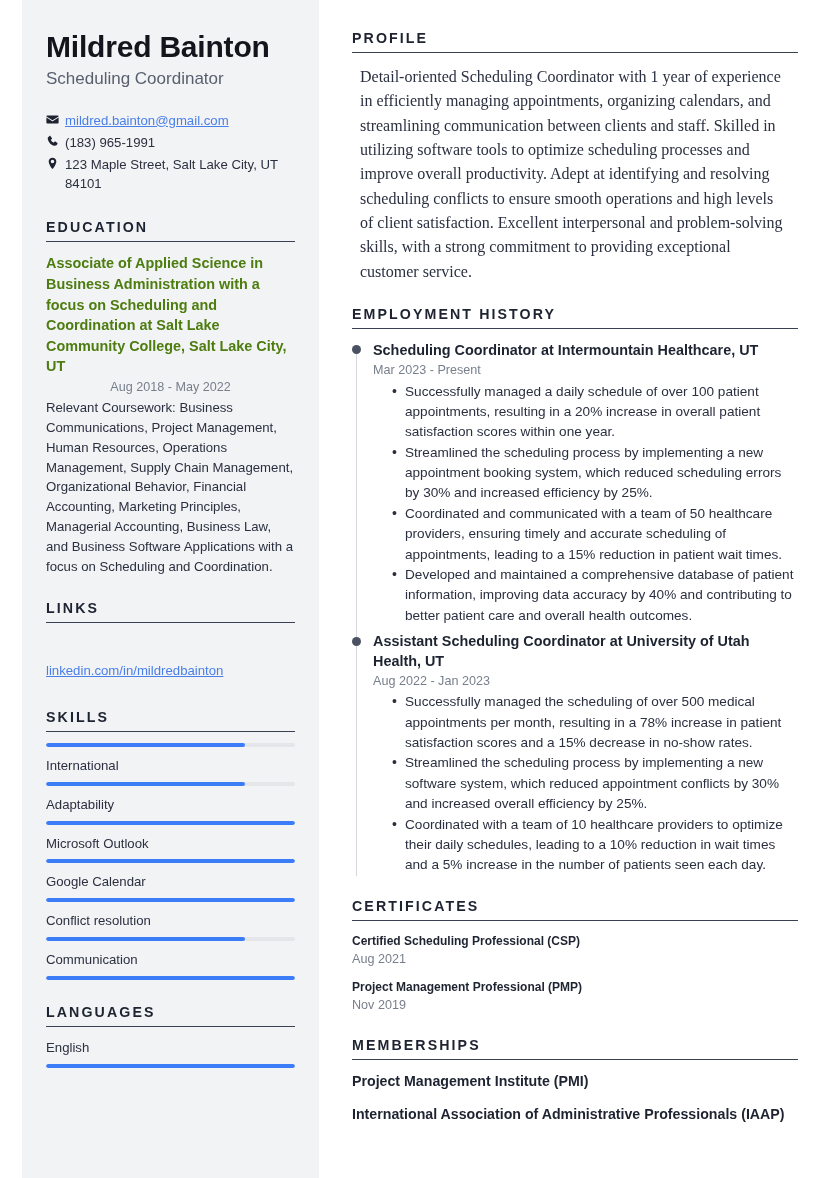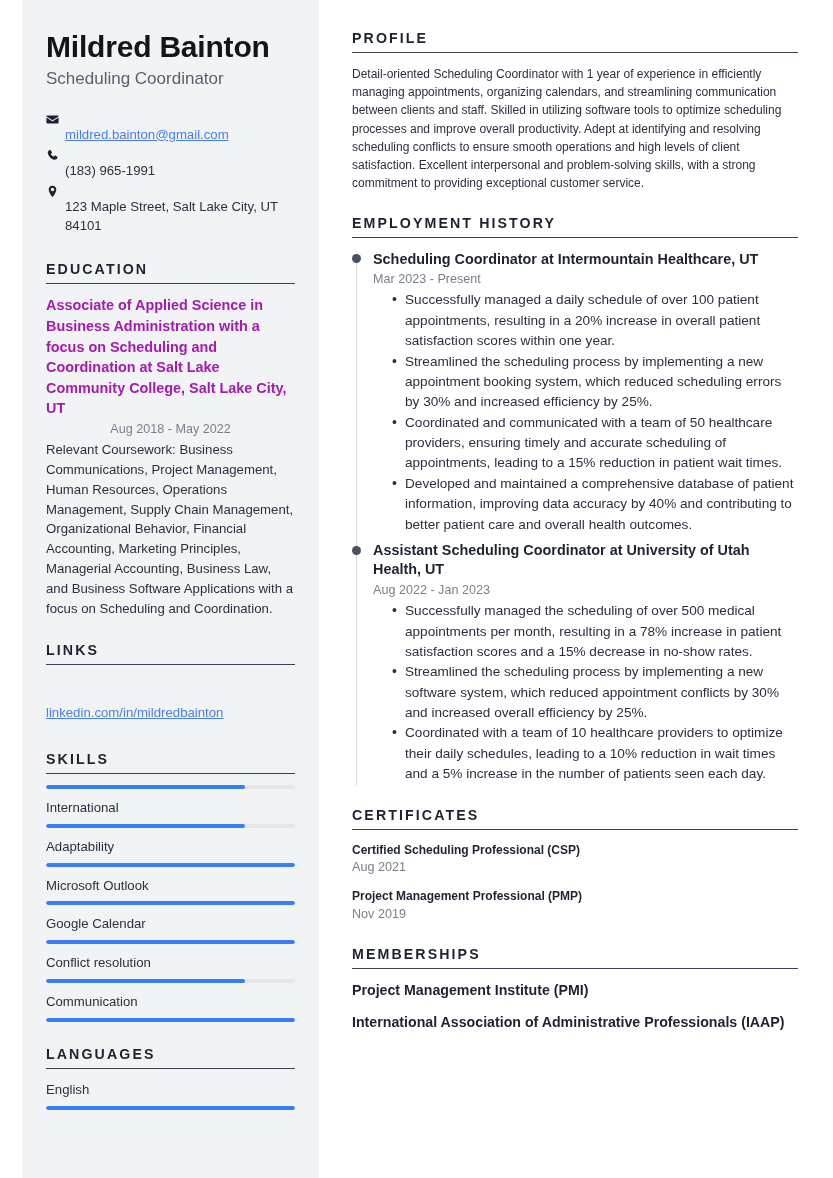--- a/index.html
+++ b/index.html
@@ -58,21 +58,21 @@
   }
   .contact-icon {
     width: 19px;
     min-width: 19px;
     padding-top: 2px;
     color: #1d2330;
     display: flex;
     justify-content: flex-start;
   }
   .contact-icon svg { display: block; }
-  .contact-text { flex: 1; margin-top: 14px; }
+  .contact-text { flex: 1; }
   a.link, .link {
     color: #4a7fe8;
     text-decoration: underline;
     word-break: break-word;
   }
 
   .section { margin-bottom: 24px; }
   .sec-head {
     font-size: 14.2px;
     font-weight: bold;
@@ -83,21 +83,21 @@
     margin: 0;
   }
   .sec-rule {
     border-bottom: 1.3px solid #3a4152;
     margin-bottom: 11px;
   }
 
   .edu-title {
     font-size: 14.4px;
     font-weight: bold;
-    color: #a21caf;
+    color: #4d7c0f;
     line-height: 1.43;
     margin: 0 0 1px 0;
   }
   .edu-date {
     font-size: 12.6px;
     color: #787f8c;
     line-height: 1.45;
     margin-bottom: 2px;
     text-align: center;
   }
@@ -148,24 +148,25 @@
     color: #1d2330;
     text-transform: uppercase;
     padding-bottom: 6px;
     margin: 0;
   }
   .m-sec-rule {
     border-bottom: 1.3px solid #3a4152;
     margin-bottom: 12px;
   }
   .profile-text {
-    font-size: 12px;
+    font-size: 16px;
     line-height: 1.52;
     color: #2b3040;
-    margin: 0;
+    margin: 8px;
+    font-family: Liberation Serif, serif;
   }
 
   .timeline { position: relative; }
   .tl-line {
     position: absolute;
     left: 3.5px;
     top: 4px;
     bottom: 0;
     width: 1.4px;
     background: #d4d7dd;

